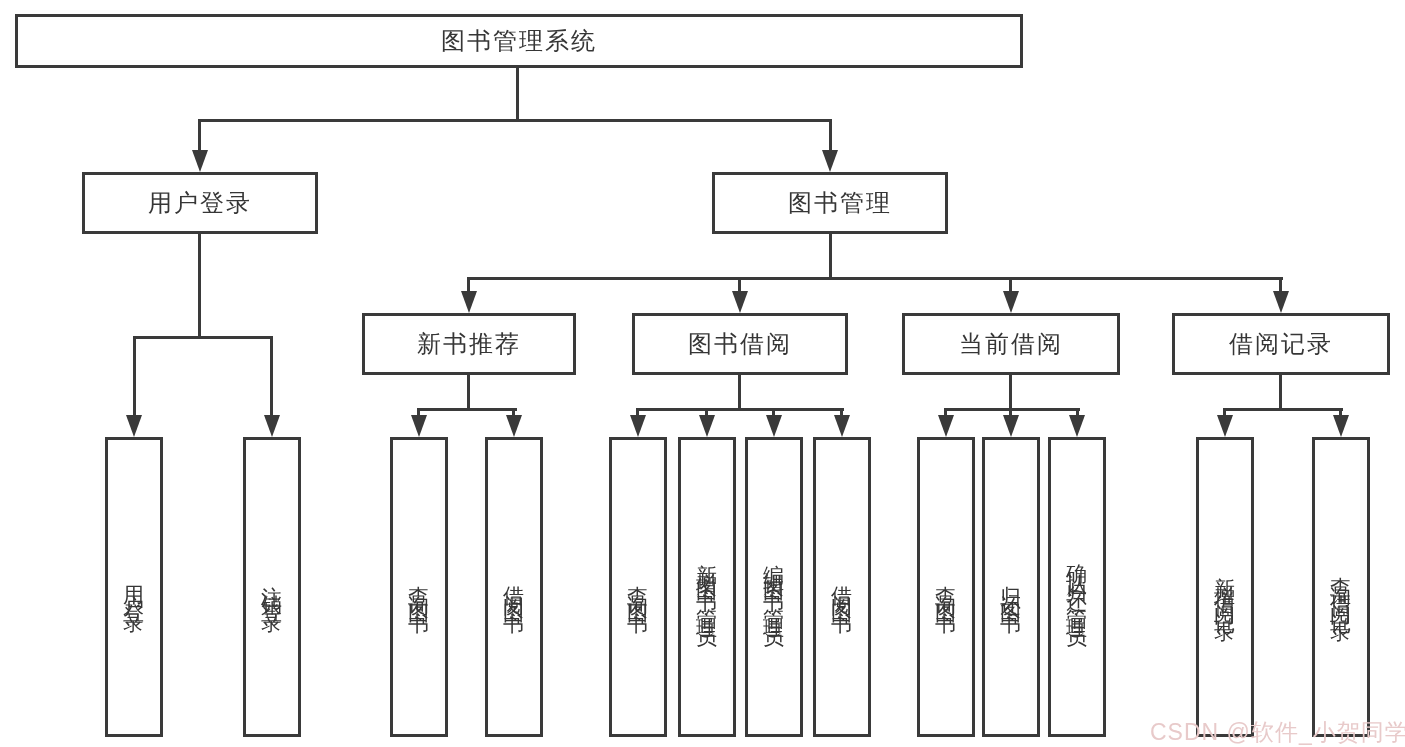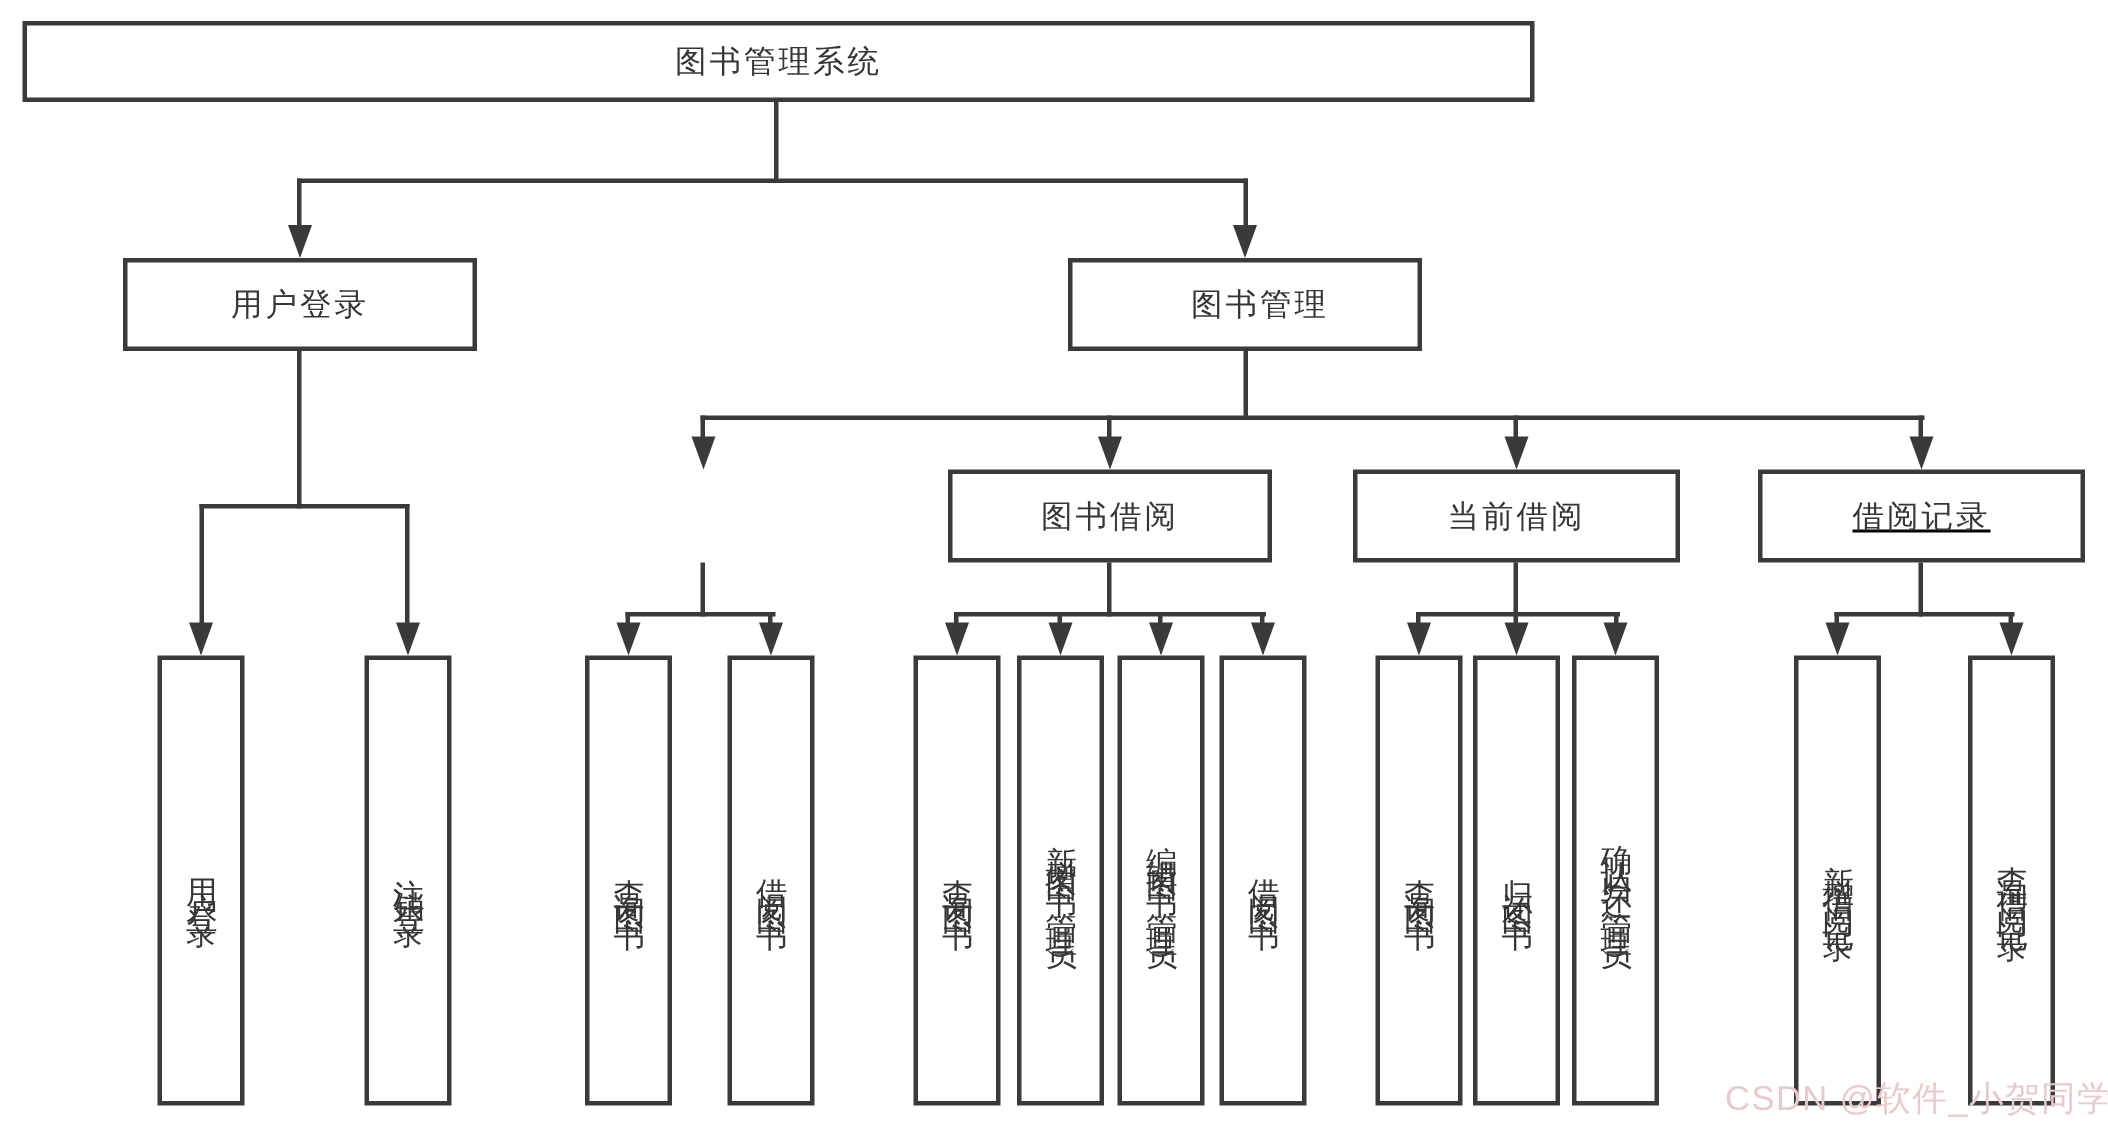--- a/index.html
+++ b/index.html
@@ -5,21 +5,21 @@
   html,body{margin:0;padding:0;background:#ffffff;}
   #canvas{
     position:relative;width:1405px;height:747px;background:#ffffff;overflow:hidden;
     font-family:"Liberation Sans","DejaVu Sans",sans-serif;
   }
   .node{
     position:absolute;box-sizing:border-box;background:#ffffff;
     border:3px solid #3a3a3a;display:flex;align-items:center;justify-content:center;
   }
   .hlabel{
-    font-size:21px;letter-spacing:2px;color:#363636;white-space:nowrap;
+    font-size:24px;letter-spacing:2px;color:#363636;white-space:nowrap;
   }
   .vnode{
     position:absolute;box-sizing:border-box;background:#ffffff;
     border:3px solid #3a3a3a;display:flex;align-items:center;justify-content:center;
     width:58px;height:300px;top:437px;
   }
   .vlabel{
     writing-mode:vertical-rl;text-orientation:mixed;
     font-size:21px;letter-spacing:9px;color:#363636;line-height:1;
   }
@@ -70,27 +70,30 @@
   <div class="hline" style="left:467px;top:277px;width:816px;"></div>
   <div class="vline" style="left:467px;top:277px;height:16px;"></div>
   <div class="arrow" style="left:461px;top:291px;"></div>
   <div class="vline" style="left:738px;top:277px;height:16px;"></div>
   <div class="arrow" style="left:732px;top:291px;"></div>
   <div class="vline" style="left:1009px;top:277px;height:16px;"></div>
   <div class="arrow" style="left:1003px;top:291px;"></div>
   <div class="vline" style="left:1279px;top:277px;height:16px;"></div>
   <div class="arrow" style="left:1273px;top:291px;"></div>
 
+  <div class="node" style="left:362px;top:313px;width:214px;height:62px;">
+    <span class="hlabel">新书推荐</span>
+  </div>
   <div class="node" style="left:632px;top:313px;width:216px;height:62px;">
     <span class="hlabel">图书借阅</span>
   </div>
   <div class="node" style="left:902px;top:313px;width:218px;height:62px;">
     <span class="hlabel">当前借阅</span>
   </div>
-  <div class="node" style="left:1172px;top:313px;width:218px;height:62px;text-decoration:underline;">
+  <div class="node" style="left:1172px;top:313px;width:218px;height:62px;">
     <span class="hlabel">借阅记录</span>
   </div>
 
   <div class="vline" style="left:467px;top:375px;height:36px;"></div>
   <div class="hline" style="left:417px;top:408px;width:100px;"></div>
   <div class="vline" style="left:417px;top:408px;height:9px;"></div>
   <div class="arrow" style="left:411px;top:415px;"></div>
   <div class="vline" style="left:512px;top:408px;height:9px;"></div>
   <div class="arrow" style="left:506px;top:415px;"></div>
 

